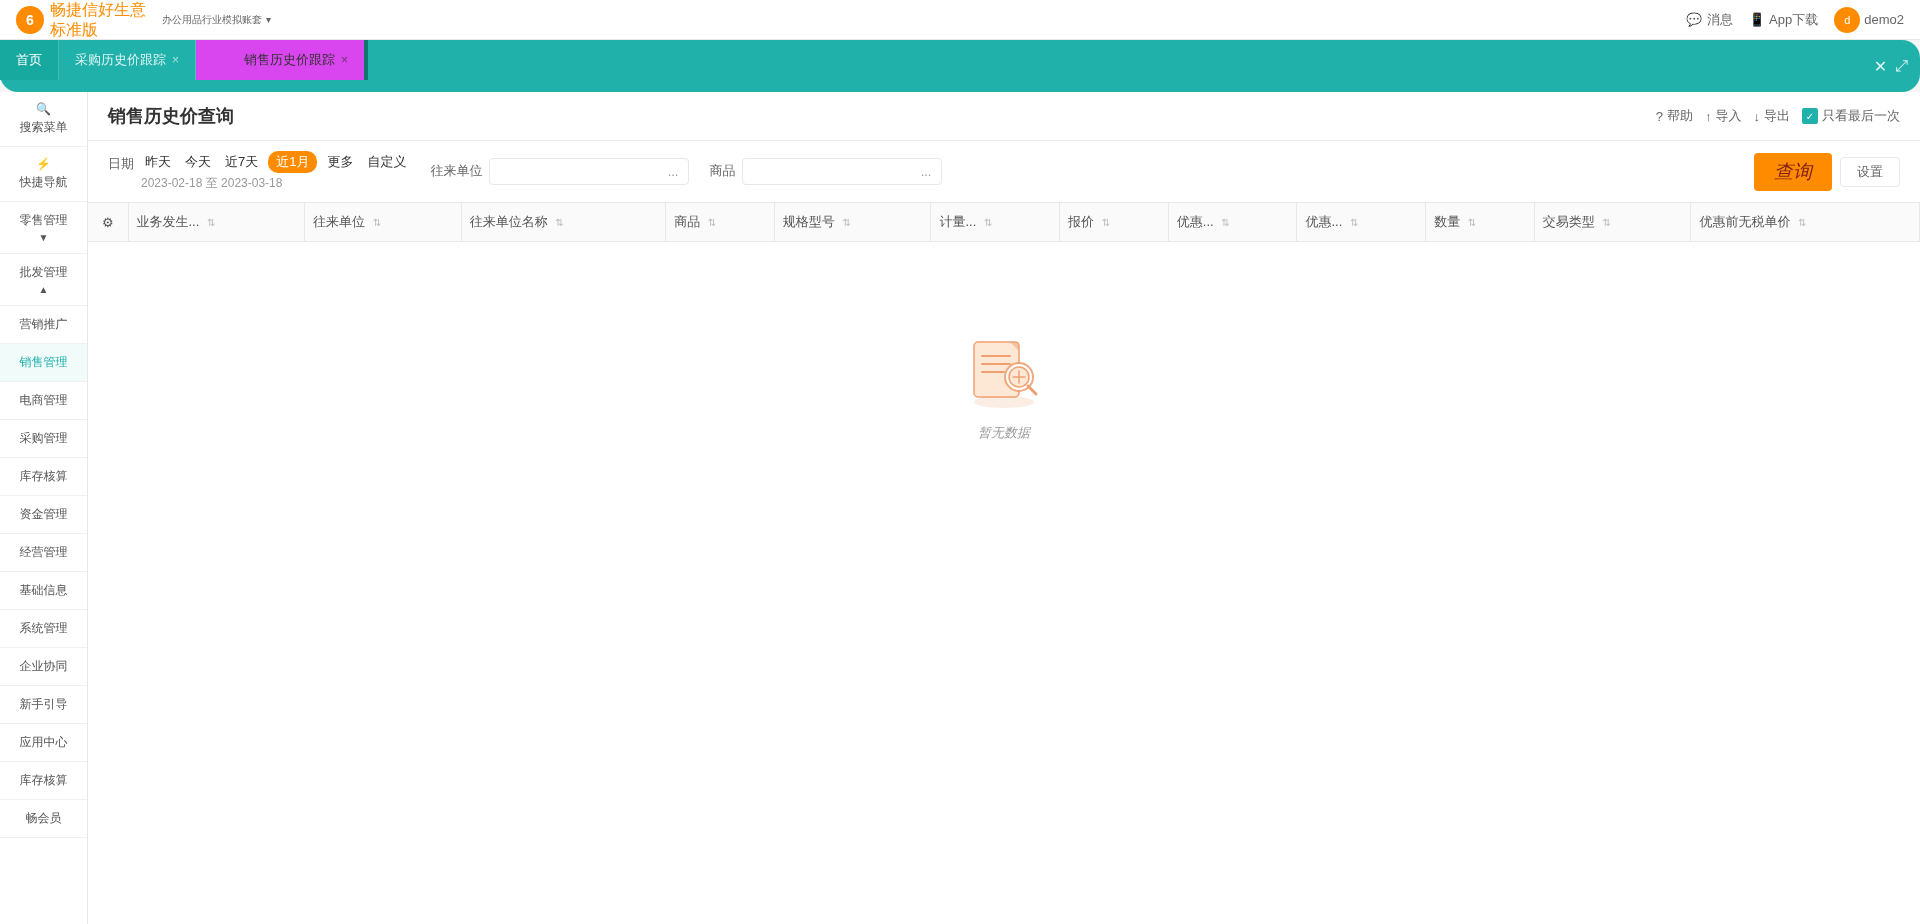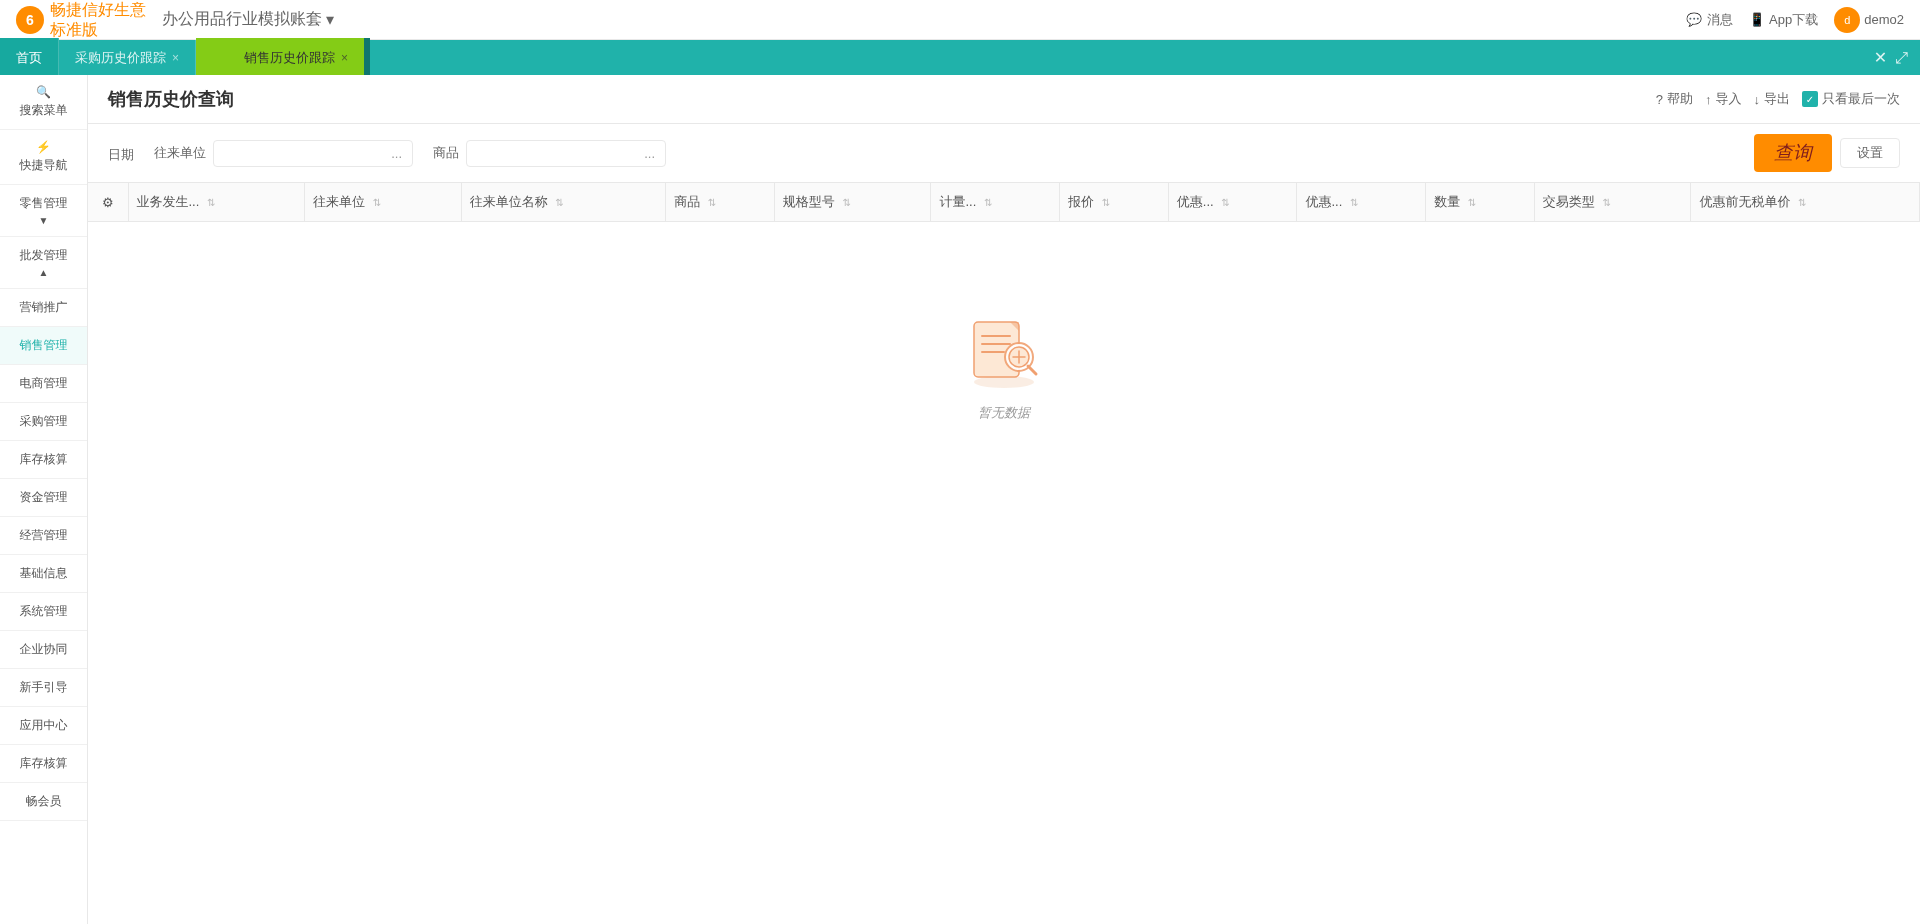--- a/index.html
+++ b/index.html
@@ -4,29 +4,29 @@
   <style>
     * { margin: 0; padding: 0; box-sizing: border-box; }
     body { font-family: 'Microsoft YaHei', Arial, sans-serif; font-size: 13px; background: #f5f5f5; color: #333; width: 1920px; height: 924px; overflow: hidden; display: flex; flex-direction: column; }
 
     
     .top-bar { height: 40px; background: #fff; display: flex; align-items: center; justify-content: space-between; padding: 0 16px; border-bottom: 1px solid #e8e8e8; flex-shrink: 0; }
     .top-bar-left { display: flex; align-items: center; gap: 8px; }
     .logo-area { display: flex; align-items: center; gap: 6px; }
     .logo-icon { width: 28px; height: 28px; background: #ff8c00; border-radius: 50%; display: flex; align-items: center; justify-content: center; color: white; font-size: 14px; font-weight: bold; }
     .logo-text { font-size: 16px; color: #ff8c00; line-height: 1.2; }
-    .workspace-selector { display: flex; align-items: center; gap: 4px; color: #666; font-size: 16px; cursor: pointer; padding: 4px 8px; border-radius: 4px; }
+    .workspace-selector { display: flex; align-items: center; gap: 4px; color: #666; font-size: 10px; cursor: pointer; padding: 4px 8px; border-radius: 4px; }
     .top-bar-right { display: flex; align-items: center; gap: 16px; color: #666; font-size: 13px; }
     .top-bar-right-item { display: flex; align-items: center; gap: 4px; cursor: pointer; }
     .avatar { width: 26px; height: 26px; background: #ff8c00; border-radius: 50%; display: flex; align-items: center; justify-content: center; color: white; font-size: 11px; }
 
     
-    .tab-bar { height: 35px; background: #20b2aa; display: flex; align-items: center; padding: 0 0; flex-shrink: 0; }
+    .tab-bar { height: 52px; background: #20b2aa; display: flex; padding: 0 0; flex-shrink: 0; border-radius: 18px; }
     .tab { height: 40px; display: flex; align-items: center; padding: 0 16px; cursor: pointer; color: rgba(255,255,255,0.85); font-size: 13px; gap: 6px; border-right: 1px solid rgba(255,255,255,0.2); }
-    .tab.active { background: #84cc16; color: #333; border-right: 6px solid #0f766e; padding-left: 48px; }
+    .tab.active { background: #d946ef; color: #333; border-right: 4px solid #0f766e; padding-left: 48px; }
     .tab-home { background: #17a99f; color: #fff; font-weight: 500; }
     .tab-close { font-size: 12px; color: inherit; cursor: pointer; opacity: 0.7; }
     .tab-bar-actions { margin-left: auto; display: flex; align-items: center; gap: 8px; padding-right: 12px; }
     .tab-bar-btn { color: rgba(255,255,255,0.85); cursor: pointer; font-size: 16px; }
 
     
     .main-layout { display: flex; flex: 1; overflow: hidden; }
 
     
     .sidebar { width: 88px; background: #fff; border-right: 1px solid #e8e8e8; display: flex; flex-direction: column; flex-shrink: 0; overflow-y: auto; }
@@ -215,20 +215,31 @@
             <div class="checkbox-checked">✓</div>
             <span>只看最后一次</span>
           </div>
         </div>
       </div>
     </div>
 
     <div class="filter-row">
       <div class="filter-group">
         <span class="filter-label">日期</span>
+        <div>
+          <div class="date-options">
+            <span class="date-option">昨天</span>
+            <span class="date-option">今天</span>
+            <span class="date-option">近7天</span>
+            <span class="date-option active">近1月</span>
+            <span class="date-option">更多</span>
+            <span class="date-option">自定义</span>
+          </div>
+          <div class="date-range-text">2023-02-18 至 2023-03-18</div>
+        </div>
       </div>
 
       <div class="filter-section-group">
         <div class="filter-group">
           <span class="filter-label">往来单位</span>
           <div class="filter-input">
             <span>&nbsp;</span>
             <span class="filter-input-dots">...</span>
           </div>
         </div>

